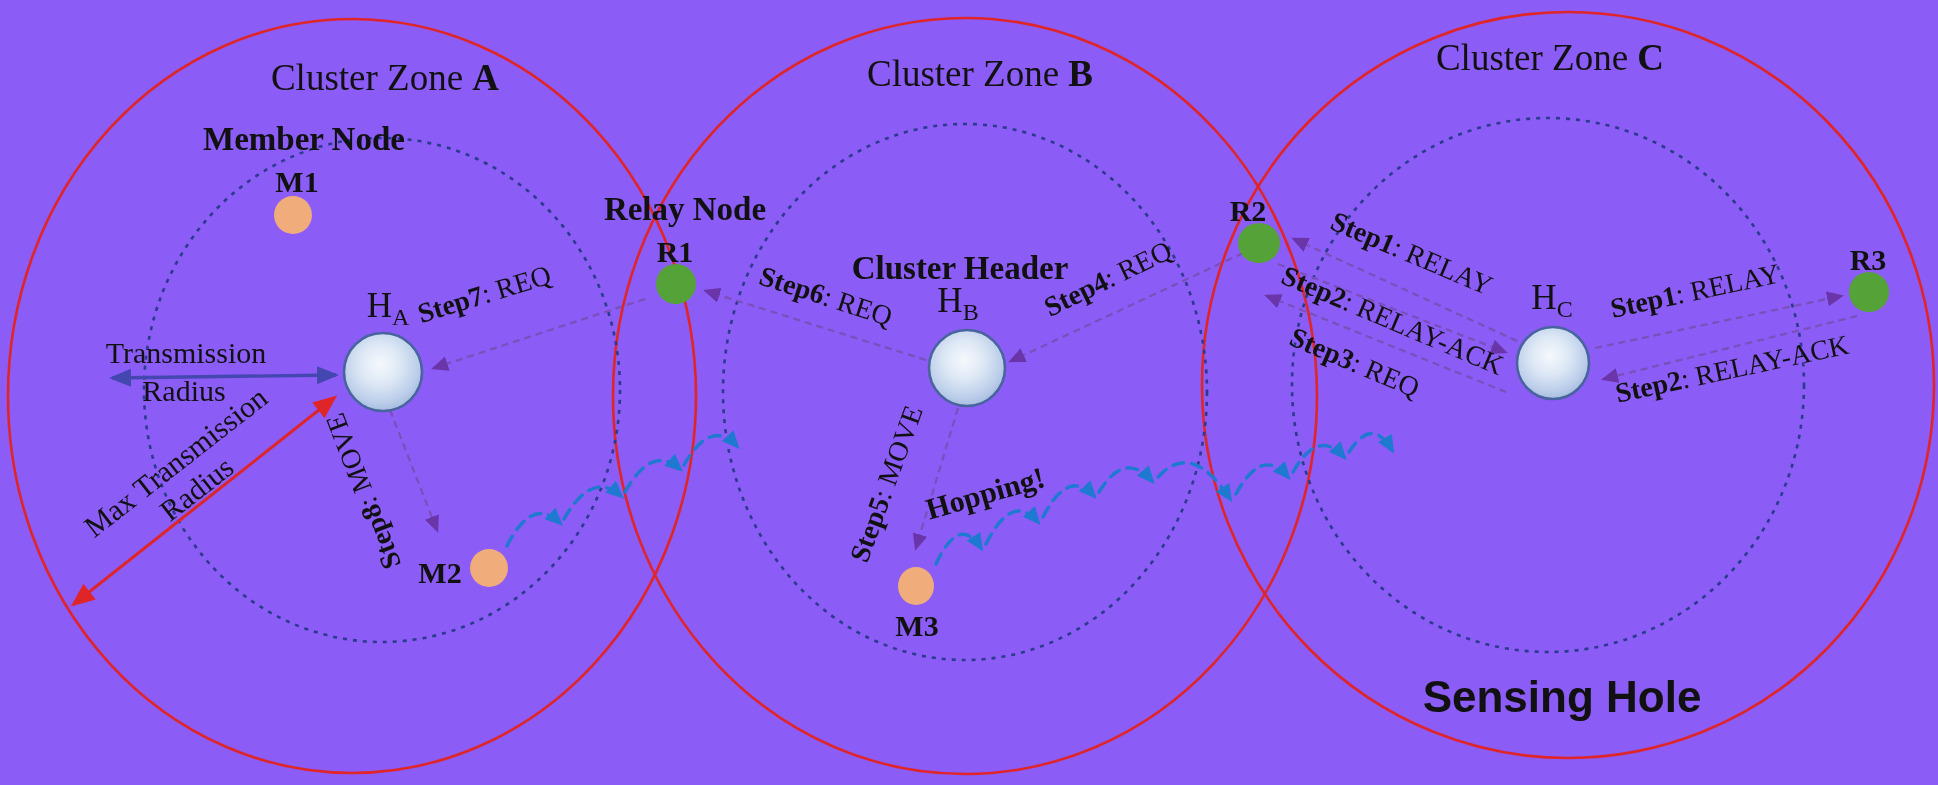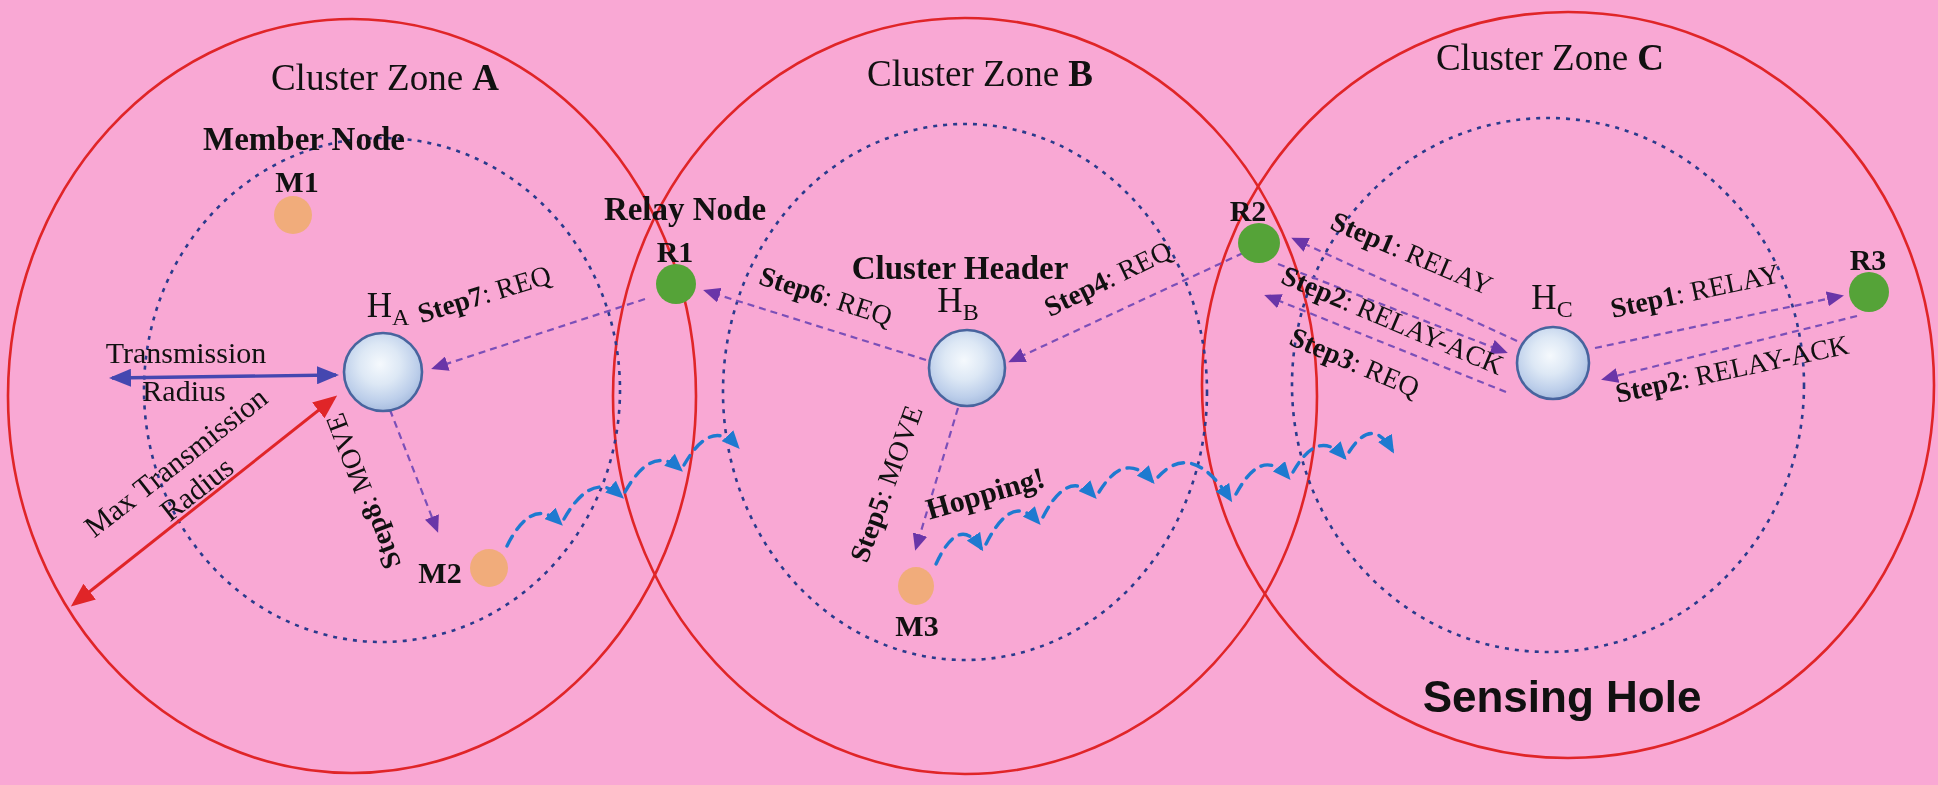--- a/index.html
+++ b/index.html
@@ -1,16 +1,16 @@
 <!DOCTYPE html>
 <html><head>
 <meta charset="utf-8">
 <style>
   html,body{margin:0;padding:0;background:#ffffff;}
-  .canvas{width:1938px;height:785px;position:relative;background:#f9a8d4;overflow:hidden;}
+  .canvas{width:1938px;height:785px;position:relative;background:#8b5cf6;overflow:hidden;}
   svg{display:block;}
   text{font-family:"Liberation Serif","DejaVu Serif",serif;fill:#111111;}
   .title{font-size:37px;}
   .bold{font-weight:bold;}
   .nodelabel{font-size:30px;font-weight:bold;}
   .biglabel{font-size:33px;font-weight:bold;}
   .hlabel{font-size:35px;}
   .hsub{font-size:24px;}
   .step{font-size:28px;}
   .step .bold{font-weight:bold;}

